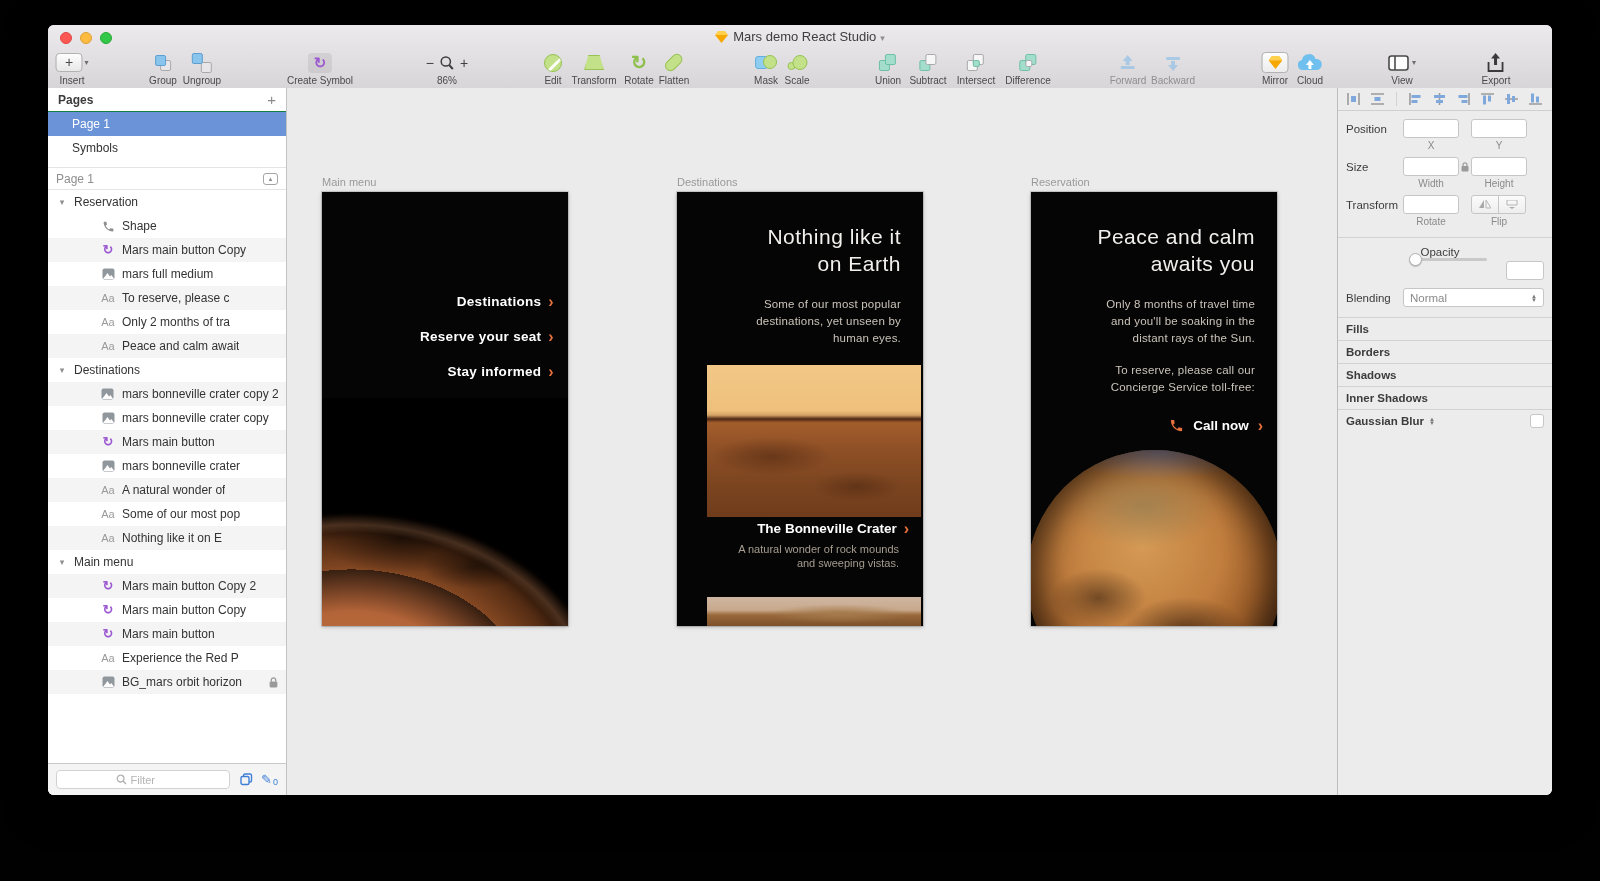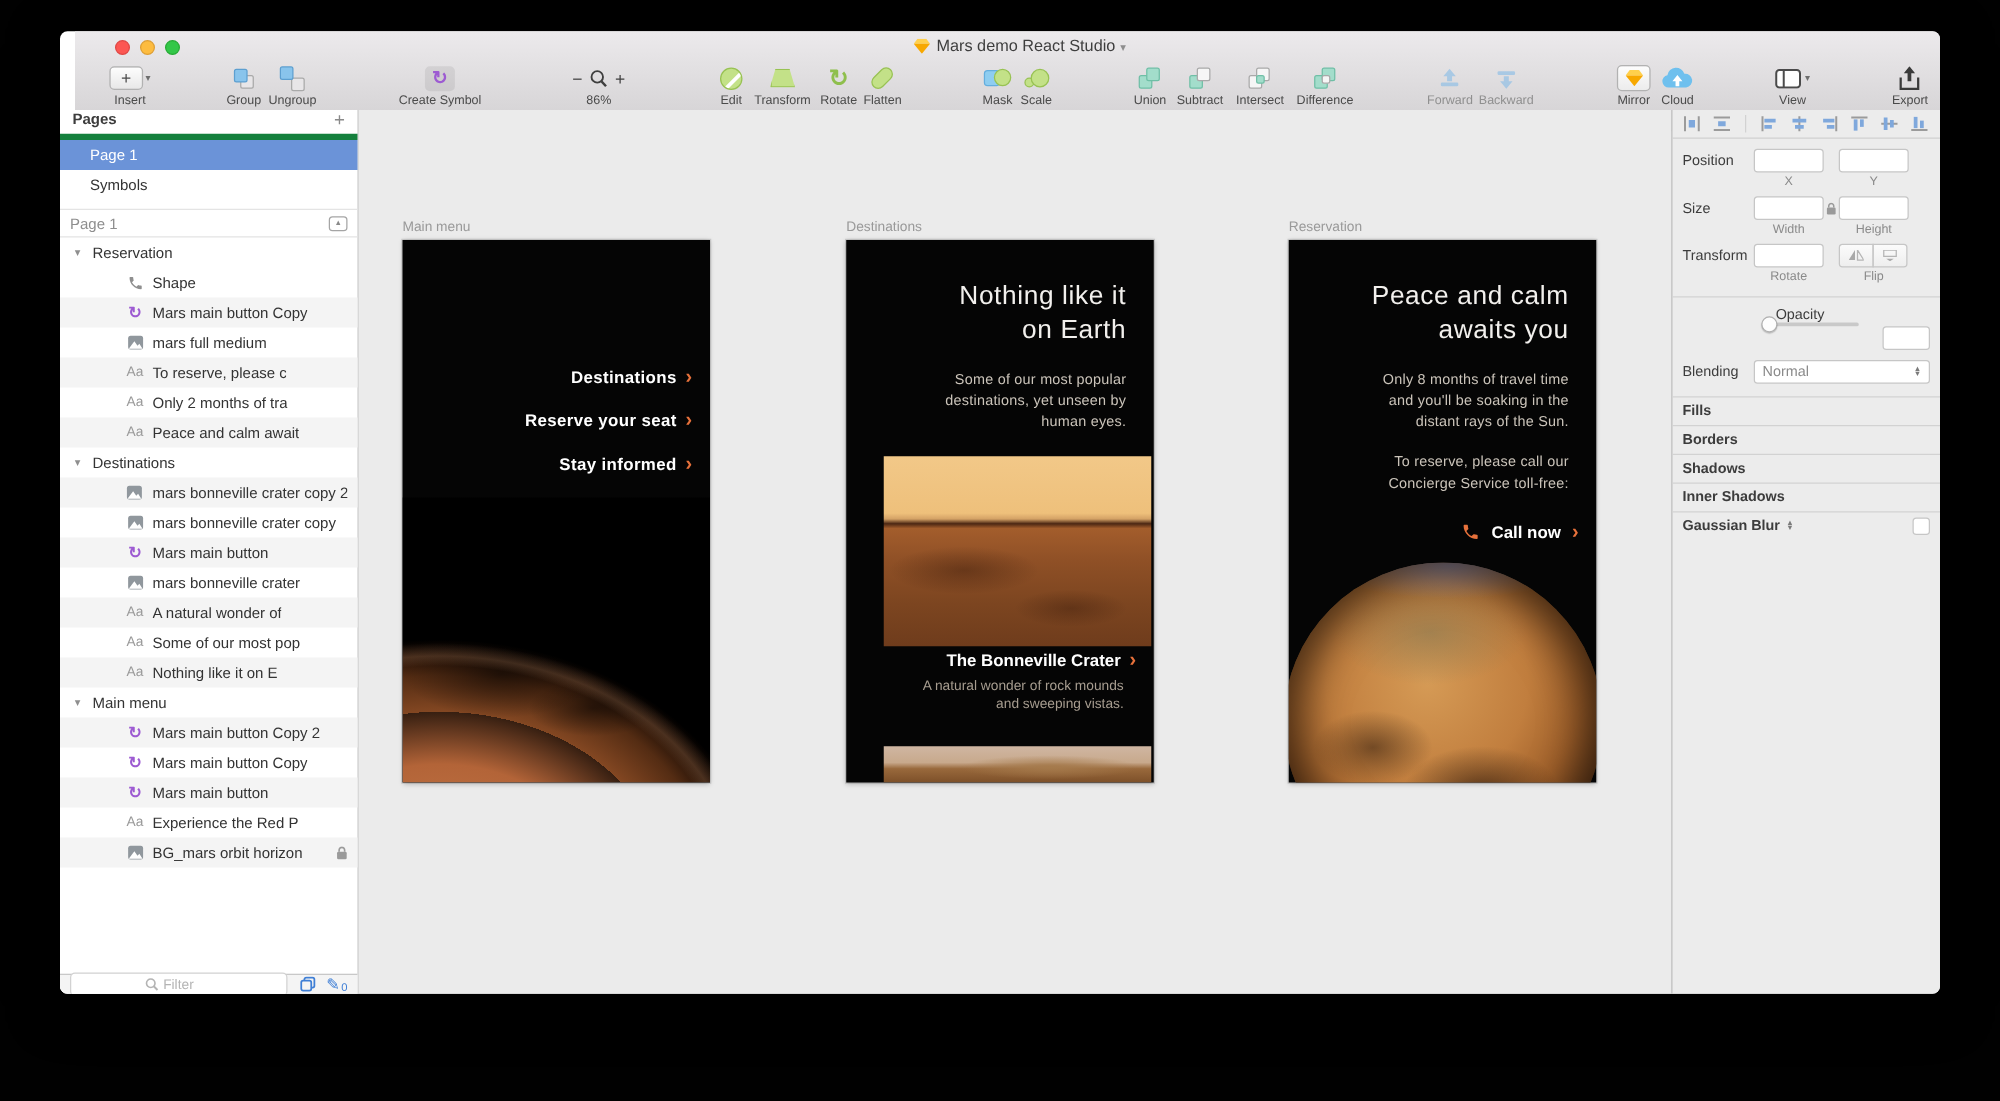--- a/index.html
+++ b/index.html
@@ -4,22 +4,22 @@
 <style>
   * { margin:0; padding:0; box-sizing:border-box; }
   html,body { width:1600px; height:881px; background:#010101; overflow:hidden;
     font-family:"Liberation Sans", sans-serif; -webkit-font-smoothing:antialiased; }
 
   
   .window { position:absolute; left:48px; top:25px; width:1504px; height:770px;
     border-radius:6px; overflow:hidden; background:#fff; box-shadow:0 10px 40px rgba(0,0,0,.7); }
 
   
-  .chrome { position:absolute; left:12px; top:0; right:0; height:80px;
-    background:linear-gradient(#eceaec, #d2d0d2); border-bottom:1px solid #9f9d9f;padding-left:20px; }
+  .chrome { position:absolute; left:0; top:0; right:0; height:80px;
+    background:linear-gradient(#eceaec, #d2d0d2); border-bottom:1px solid #9f9d9f; }
   .titlebar { position:relative; height:25px; }
   .traffic { position:absolute; left:12px; top:7px; display:flex; gap:8px; }
   .tl { width:12px; height:12px; border-radius:50%; }
   .tl.red { background:#fc5753; border:.5px solid #df4744; }
   .tl.yellow { background:#fdbc40; border:.5px solid #de9f34; }
   .tl.green { background:#33c748; border:.5px solid #27aa35; }
   .title-wrap { position:absolute; left:0; right:0; top:4px; text-align:center;
     font-size:13px; color:#3e3e3e; }
   .title-wrap .gem { display:inline-block; vertical-align:-2px; margin-right:5px; }
   .title-caret { color:#8e8e8e; font-size:9px; margin-left:4px; }
@@ -77,22 +77,22 @@
 
   
   .content { position:absolute; left:0; top:63px; right:0; bottom:0; display:flex; }
   .sidebar { width:239px; background:#fff; border-right:1px solid #c3c3c3;
     position:relative; flex:none; }
   .canvas { flex:1; background:#ebebeb; position:relative; overflow:hidden; }
   .inspector { width:215px; background:#ececec; border-left:1px solid #bdbdbd;
     position:relative; flex:none; font-size:11.5px; color:#3c3c3c; }
 
   
-  .pages-header { height:24px; display:flex; padding:0 10px;
-    font-size:12px; font-weight:bold; color:#3c3c3c; border-bottom:5px solid #15803d;gap:32px; }
+  .pages-header { height:24px; display:flex; align-items:center; padding:0 10px;
+    font-size:12px; font-weight:bold; color:#3c3c3c; border-bottom:1px solid #15803d;gap:32px; }
   .pages-header .plus { margin-left:auto; color:#8a8a8a; font-size:15px; font-weight:normal; }
   .page-row { height:24px; display:flex; align-items:center; padding-left:24px;
     font-size:12px; color:#333; }
   .page-row.selected { background:#6b93d8; color:#fff; }
   .spacer7 { height:7px; }
   .list-header { height:23px; display:flex; align-items:center; padding:0 8px;
     font-size:12px; color:#8e8e8e; border-top:1px solid #e4e4e4; border-bottom:1px solid #e4e4e4; }
   .list-header .panel-toggle { margin-left:auto; width:15px; height:12px; border:1px solid #a5a5a5;
     border-radius:3px; font-size:6px; color:#8a8a8a; text-align:center; line-height:10px; }
 
@@ -103,21 +103,21 @@
   .layer-row .disc { width:12px; text-align:center; color:#8f8f8f; font-size:9px; margin-left:8px; }
   .layer-row.child .disc { visibility:hidden; margin-left:24px; }
   .layer-row .licon { width:16px; display:flex; justify-content:center; margin:0 6px 0 16px; flex:none; }
   .layer-row.grp .label { margin-left:6px; }
   .aa { color:#9a9a9a; font-size:11px; letter-spacing:0; }
   .symg { color:#9d5bd2; font-size:13px; font-weight:bold; line-height:12px; }
   .label { white-space:nowrap; overflow:hidden; }
   .lock { margin-left:auto; }
 
   
-  .filterbar { position:absolute; left:0; right:0; bottom:0; height:16px;
+  .filterbar { position:absolute; left:0; right:0; bottom:0; height:32px;
     background:#f4f4f4; border-top:1px solid #c8c8c8; display:flex; align-items:center; padding:0 8px; }
   .filter-field { flex:1; height:19px; background:#fff; border:1px solid #d2d2d2; border-radius:4px;
     display:flex; align-items:center; justify-content:center; gap:4px; color:#b0b0b0; }
   .filter-field input { border:none; outline:none; width:40px; font-size:11px; color:#555;
     font-family:"Liberation Sans",sans-serif; }
   .filter-field input::placeholder { color:#b4b4b4; }
   .filter-icons { display:flex; align-items:center; gap:8px; margin-left:10px; color:#3f7fd6; }
   .pencil-wrap { display:flex; align-items:flex-end; font-size:13px; }
   .pencil-count { font-size:9px; margin-left:1px; color:#3f7fd6; }
 

